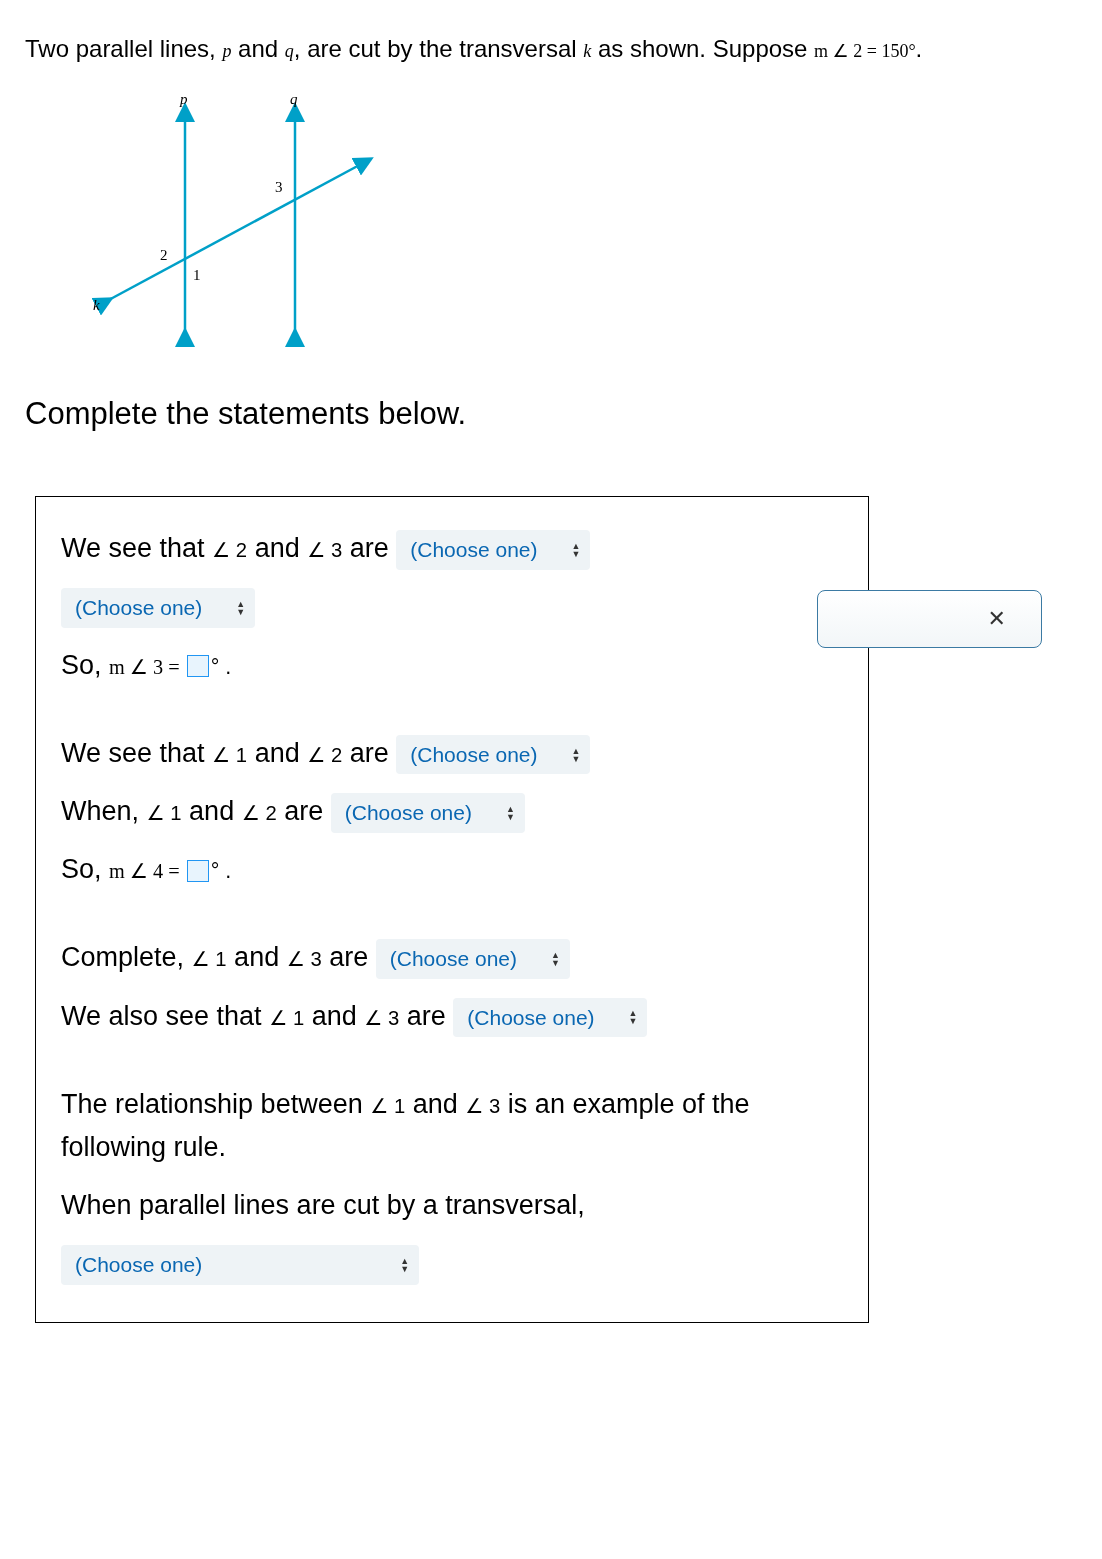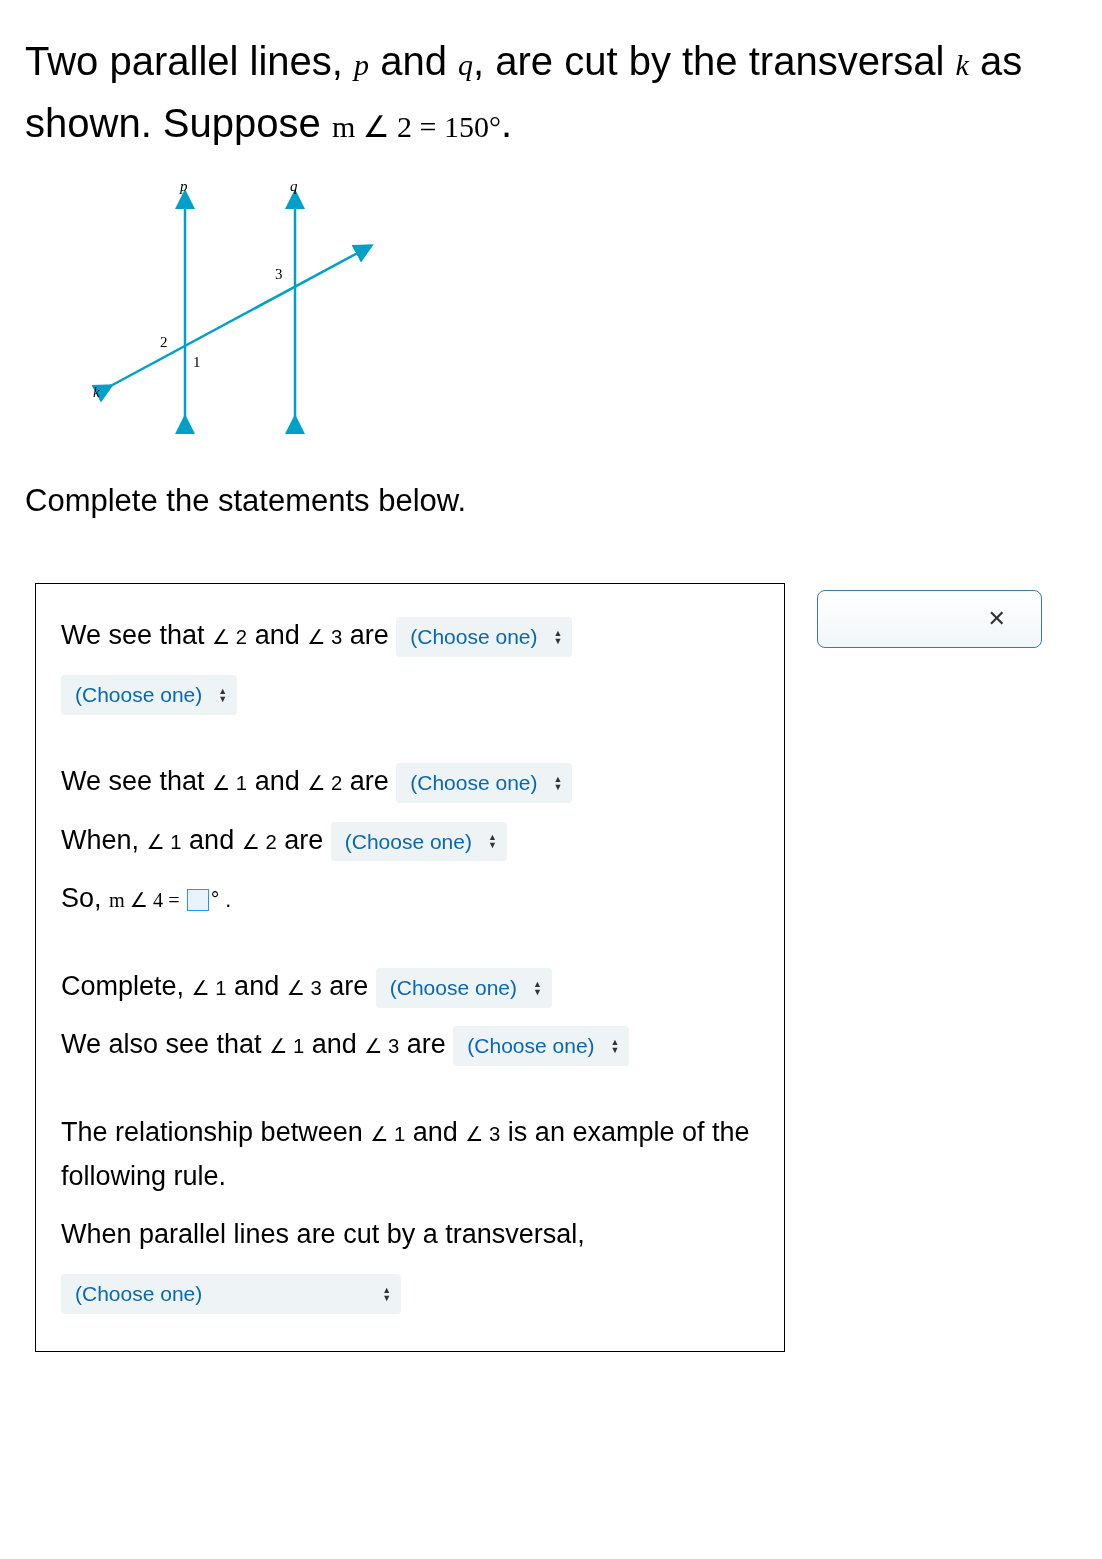--- a/index.html
+++ b/index.html
@@ -1,26 +1,26 @@
 <!DOCTYPE html>
 <html><head>
 <meta charset="utf-8">
 <style>
 * { box-sizing: border-box; margin: 0; padding: 0; }
 body { font-family: -apple-system, BlinkMacSystemFont, "Segoe UI", Arial, sans-serif; background: #fff; width: 1102px; padding: 30px 25px; color: #000; }
-.problem-stmt { font-size: 40px; line-height: 1.55; margin-bottom: 10px; }
+.problem-stmt { font-size: 24px; line-height: 1.55; margin-bottom: 10px; }
 .mvar { font-family: "Times New Roman", serif; font-style: italic; font-size: 0.75em; }
 .angle { font-size: 0.75em; }
 .mtxt { font-family: "Times New Roman", serif; font-size: 0.75em; }
 .diagram-wrap { margin: 25px 0 20px 40px; }
 .instruct { font-size: 31px; margin: 30px 0 64px 0; }
-.answer-panel { border: 1px solid #000; margin: 0 10px 0 10px; padding: 30px 25px 35px 25px; width: 750px; }
+.answer-panel { border: 1px solid #000; margin: 0 10px 0 10px; padding: 30px 25px 35px 25px; width: 834px; }
 .line { font-size: 27px; line-height: 1.6; margin-bottom: 15px; }
 .line-last { margin-bottom: 2px; }
-.dropdown { display: inline-flex; align-items: center; background: #eef3f6; border-radius: 4px; padding: 3px 10px 3px 14px; color: #0a67b2; font-size: 21px; cursor: pointer; vertical-align: middle; }
+.dropdown { display: inline-flex; align-items: center; background: #eef3f6; border-radius: 4px; padding: 3px 10px 3px 14px; color: #0a67b2; font-size: 21px; cursor: pointer; vertical-align: middle; gap: 18px; }
 .dd-arrows { display: inline-flex; flex-direction: column; margin-left: 16px; font-size: 9px; line-height: 8px; color: #333; }
 .input-box { display: inline-block; width: 22px; height: 22px; border: 1.5px solid #2196f3; background: #e8f4fd; vertical-align: middle; margin: 0 2px; }
 .deg { font-size: 0.8em; }
 .section-gap { height: 30px; }
 .side-panel { position: absolute; right: 35px; top: 560px; width: 225px; height: 58px; border: 1px solid #3b7aa3; border-radius: 8px; background: linear-gradient(#fff, #f2f6f8); display: flex; align-items: center; justify-content: flex-end; padding-right: 35px; }
 .close-icon { font-size: 22px; color: #333; cursor: pointer; font-weight: 300; }
 .content-wrap { position: relative; }
 svg .line-p, svg .line-q { stroke: #00a0c8; stroke-width: 2.5; fill: none; }
 svg .line-k { stroke: #00a0c8; stroke-width: 2.5; fill: none; }
 svg .arrowhead { fill: #00a0c8; }
@@ -72,20 +72,23 @@
   </div>
 
 
   <div class="line">
     <span class="dropdown">
           <span>(Choose one)</span>
           <span class="dd-arrows">▲<br>▼</span>
         </span>
   </div>
 
+  <div class="line">
+    <span>So, </span><span class="mtxt">m ∠ 3 = </span><span class="input-box"></span><span class="deg">° .</span>
+  </div>
 
   <div class="section-gap"></div>
 
   <div class="line">
     <span>We see that </span><span class="angle">∠ 1</span><span> and </span><span class="angle">∠ 2</span><span> are </span>
     <span class="dropdown">
           <span>(Choose one)</span>
           <span class="dd-arrows">▲<br>▼</span>
         </span>
   </div>

